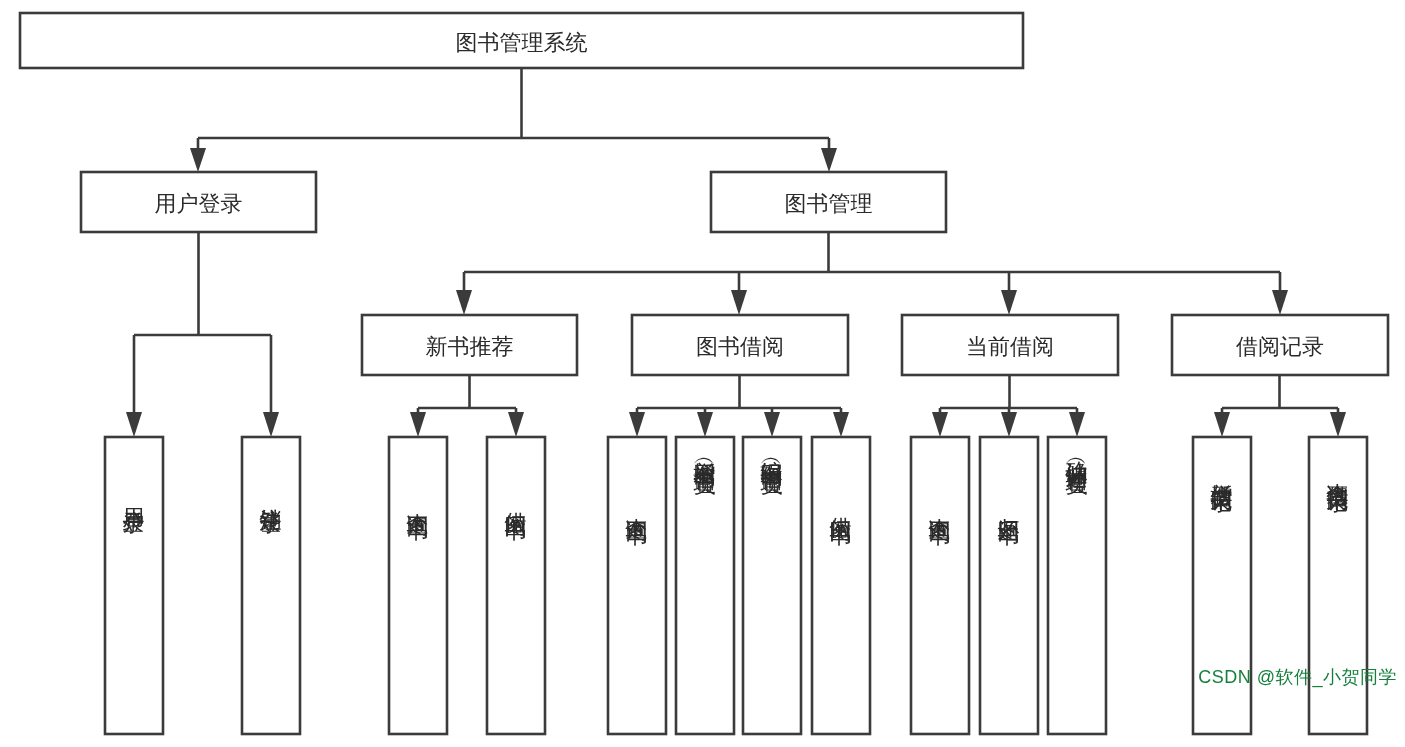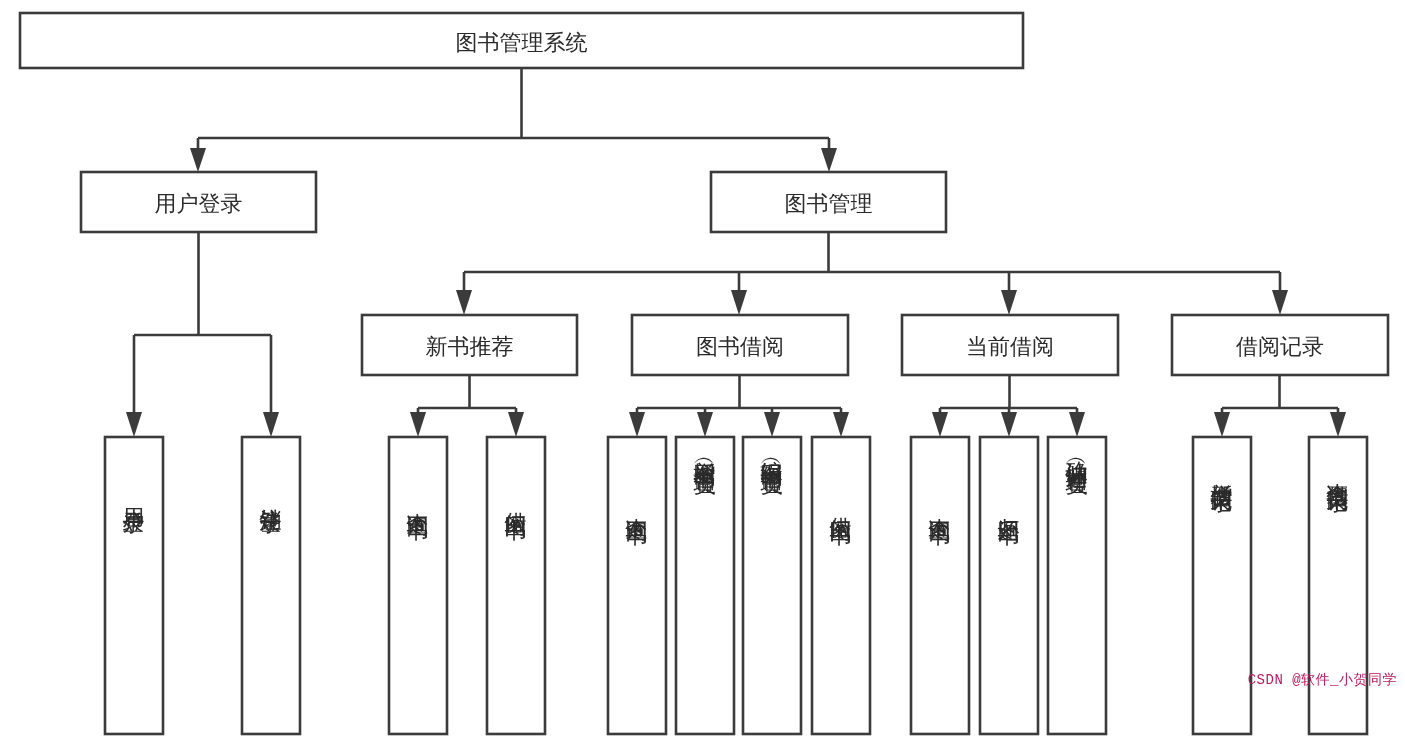--- a/index.html
+++ b/index.html
@@ -63,23 +63,23 @@
     line-height: 1.05;
     letter-spacing: 2px;
     color: #2a2a2a;
     white-space: nowrap;
     text-align: center;
   }
   .watermark {
     position: absolute;
     right: 8px;
     bottom: 4px;
-    font-family: Liberation Mono, monospace;
-    font-size: 14px;
-    color: #be185d;
+    font-family: Liberation Sans, sans-serif;
+    font-size: 18px;
+    color: #15803d;
     letter-spacing: 0.5px;
     white-space: nowrap;
   }
 </style>
 </head>
 <body>
 
 <div id="diagram-root">
 
   <svg class="flow" viewBox="0 0 1405 747" xmlns="http://www.w3.org/2000/svg">

